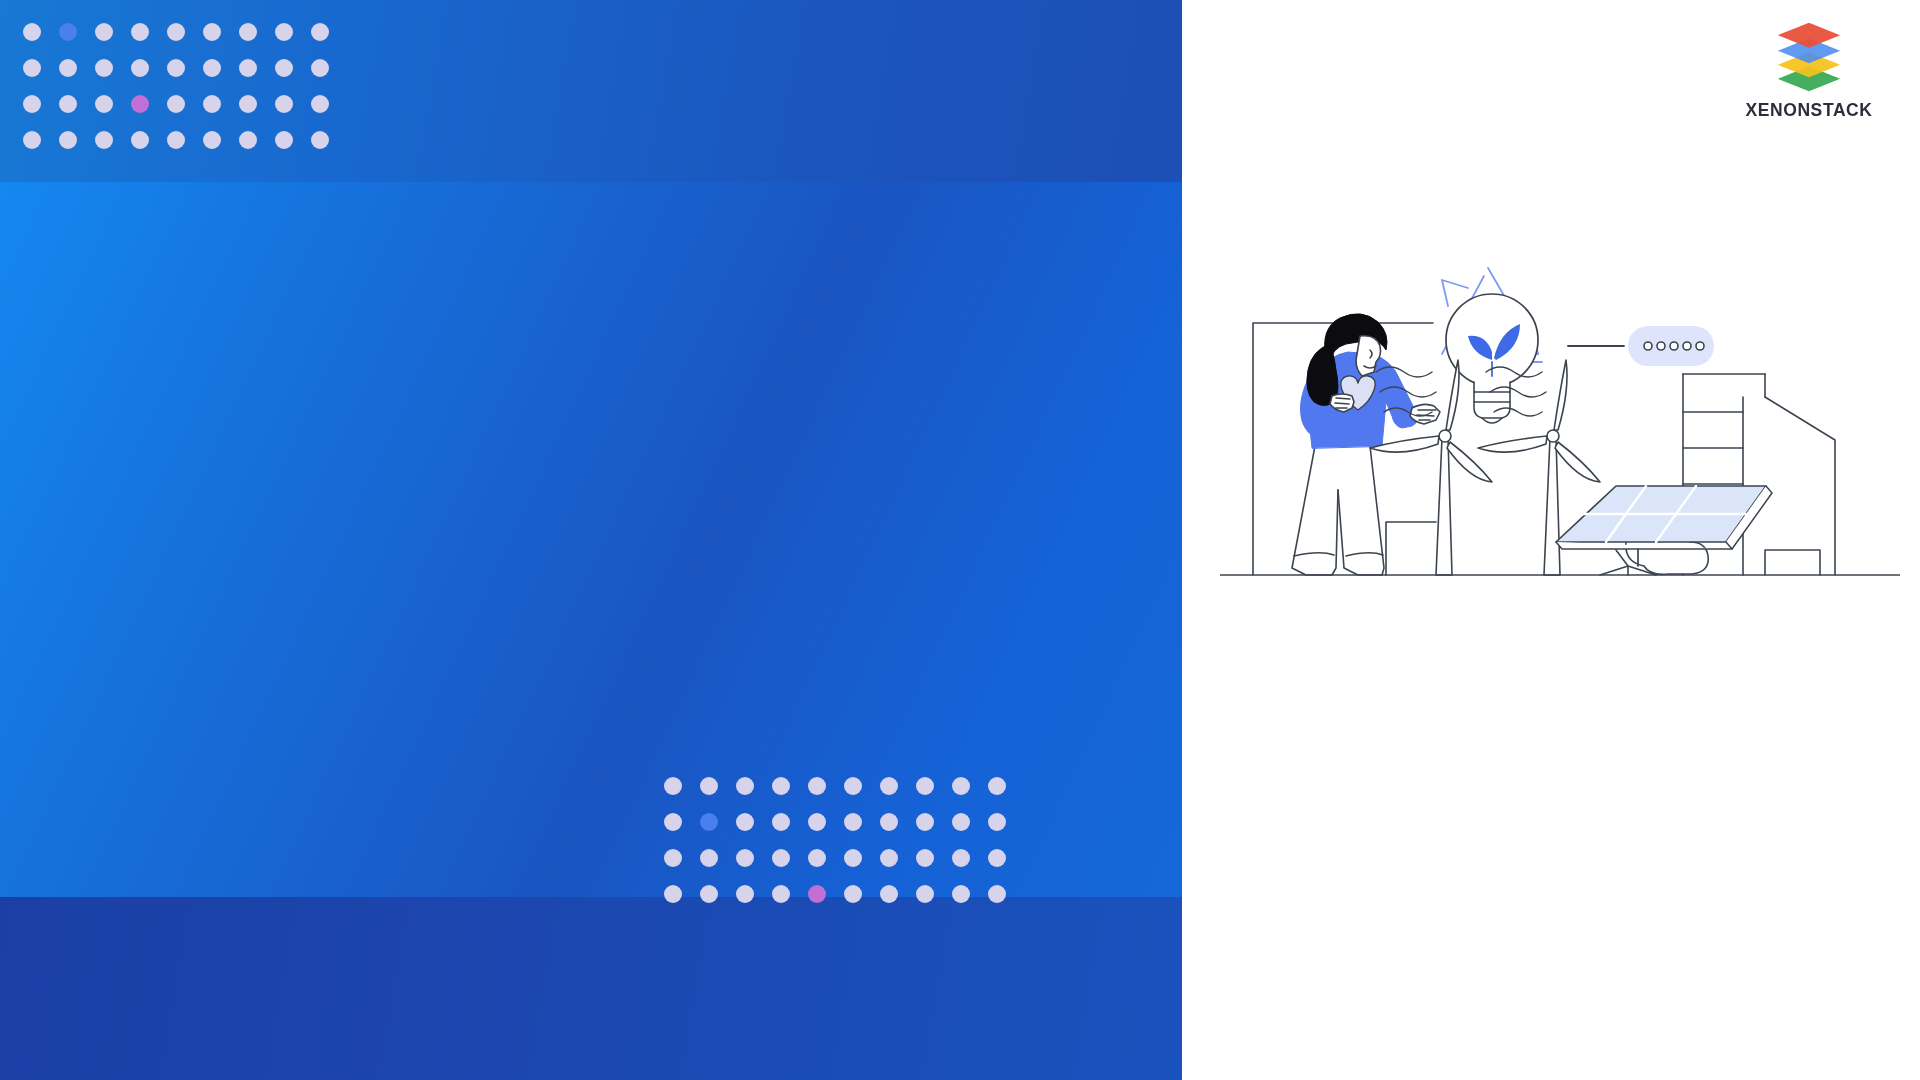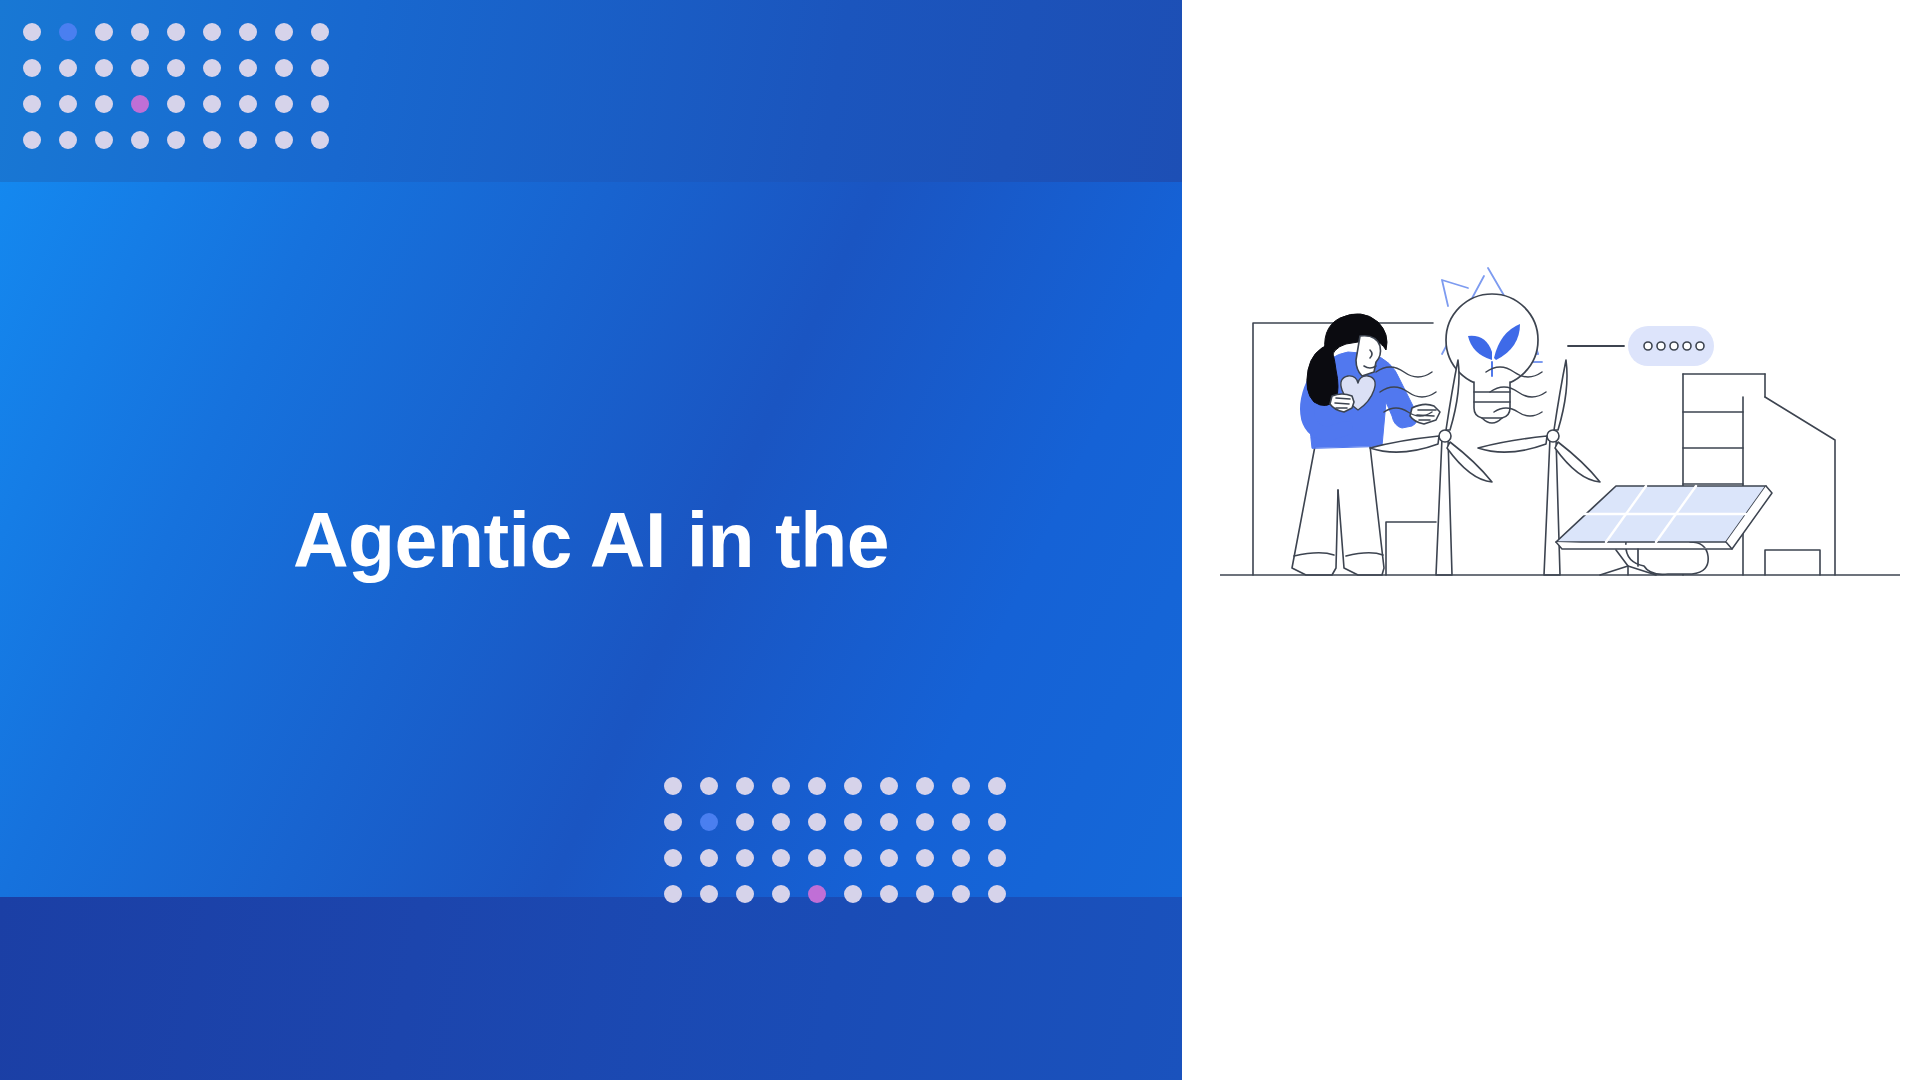--- a/index.html
+++ b/index.html
@@ -216,24 +216,38 @@
       <span class="dot accent-purple" style="background: rgb(192, 111, 214);"></span>
       <span class="dot" style="background: rgb(214, 211, 234);"></span>
       <span class="dot" style="background: rgb(214, 211, 234);"></span>
       <span class="dot" style="background: rgb(214, 211, 234);"></span>
       <span class="dot" style="background: rgb(214, 211, 234);"></span>
       <span class="dot" style="background: rgb(214, 211, 234);"></span>
     </div>
 
   <div class="title-wrap">
     <h1 class="title" style="color: rgb(255, 255, 255);">
-      <span class="line">Agentic AI in the</span>
     </h1>
   </div>
 
+  <div class="logo">
+    <div class="logo-mark">
+      <svg viewBox="0 0 100 100" width="78" height="78">
+
+        <polygon points="50,62 90,78 50,94 10,78" fill="#35a853" opacity="0.92"></polygon>
+
+        <polygon points="50,44 90,60 50,76 10,60" fill="#f5c21b" opacity="0.92"></polygon>
+
+        <polygon points="50,26 90,42 50,58 10,42" fill="#4a8cf0" opacity="0.88"></polygon>
+
+        <polygon points="50,6 90,22 50,38 10,22" fill="#e8503a" opacity="0.95"></polygon>
+      </svg>
+    </div>
+    <div class="logo-text">XENONSTACK</div>
+  </div>
 
   <div class="illustration">
     <svg viewBox="0 0 680 390" xmlns="http://www.w3.org/2000/svg">
       <g fill="none" stroke="#3d4450" stroke-width="1.6" stroke-linecap="round" stroke-linejoin="round">
 
         <g>
           <path d="M33 73 L33 325 M33 73 L213 73"></path>
         </g>
 
         <path d="M0 325 L680 325" stroke="#3d4450" stroke-width="1.4"></path>

